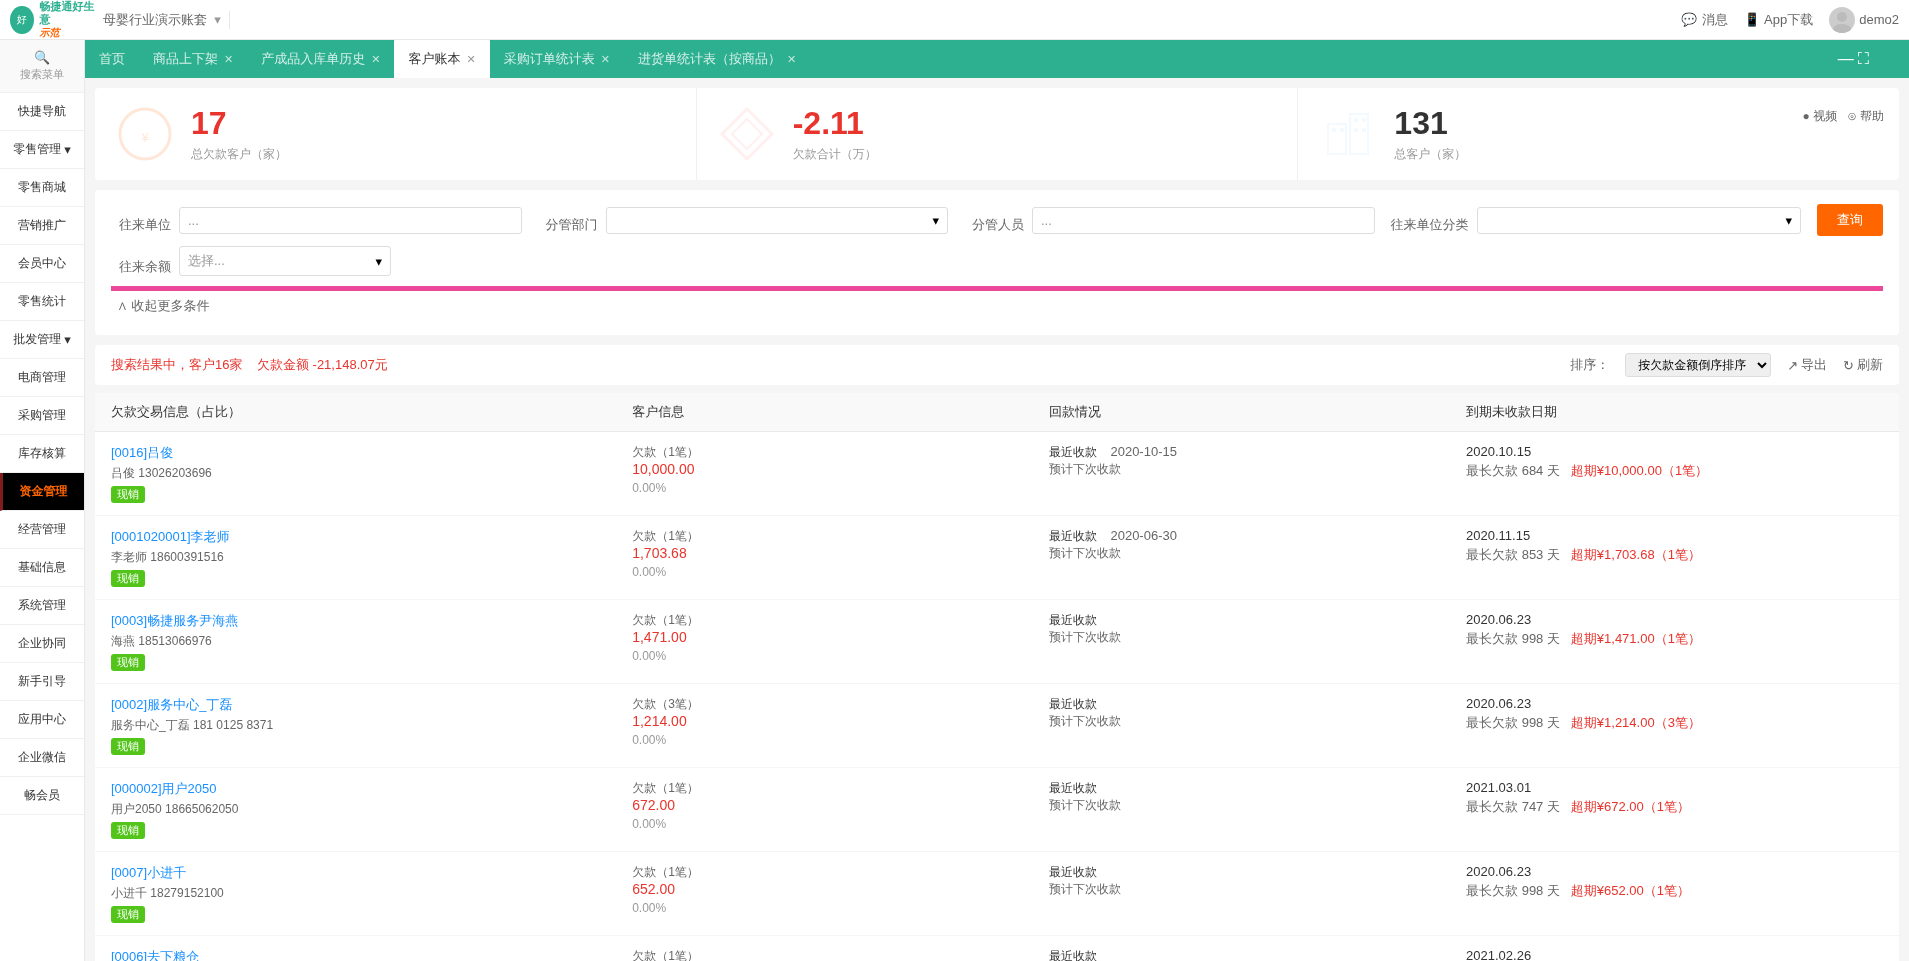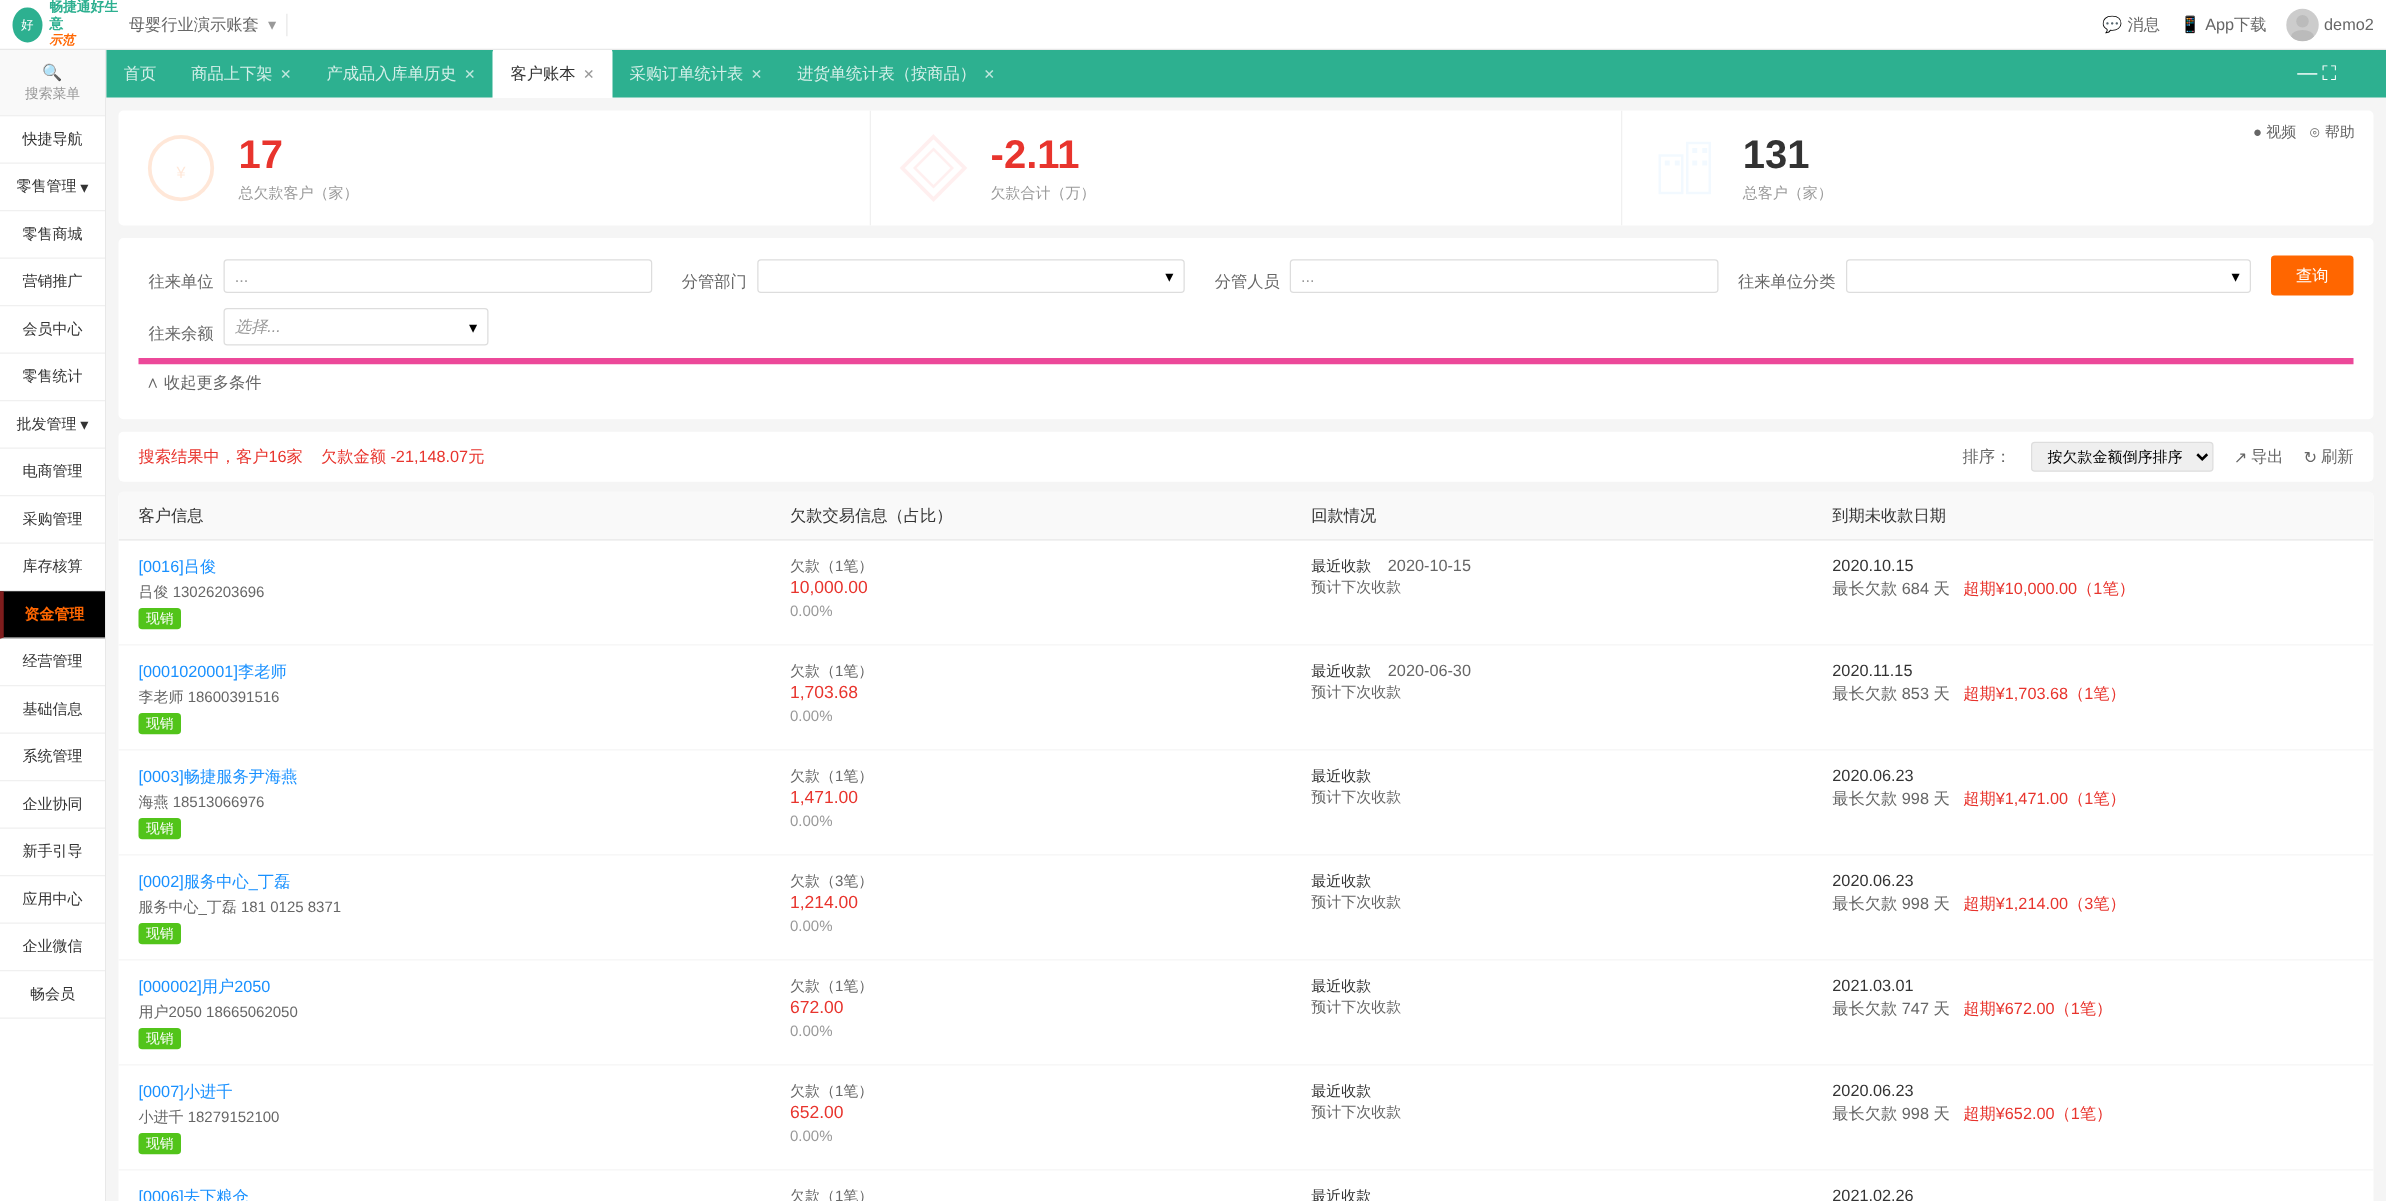--- a/index.html
+++ b/index.html
@@ -43,21 +43,21 @@
     .stats-row { display: flex; gap: 0; background: #fff; margin-bottom: 10px; border-radius: 4px; overflow: hidden; }
     .stat-card { flex: 1; padding: 16px 20px; display: flex; align-items: center; gap: 16px; border-right: 1px solid #f0f0f0; position: relative; }
     .stat-card:last-child { border-right: none; }
     .stat-icon { width: 60px; height: 60px; display: flex; align-items: center; justify-content: center; opacity: 0.15; }
     .stat-icon svg { width: 60px; height: 60px; }
     .stat-info { }
     .stat-value { font-size: 32px; font-weight: bold; }
     .stat-value.red { color: #e8342d; }
     .stat-value.black { color: #333; }
     .stat-label { color: #999; font-size: 12px; margin-top: 4px; }
-    .stat-card-right { position: absolute; top: 9px; right: 15px; display: flex; gap: 10px; }
+    .stat-card-right { position: absolute; top: 20px; right: 15px; display: flex; gap: 10px; }
     .stat-card-right span { font-size: 12px; color: #666; cursor: pointer; }
     
     
     .filter-area { background: #fff; padding: 14px 16px; margin-bottom: 10px; border-radius: 4px; }
     .filter-row { display: flex; align-items: center; gap: 16px; margin-bottom: 10px; }
     .filter-row:last-child { margin-bottom: 0; }
     .filter-item { display: flex; align-items: flex-end; gap: 8px; flex: 1; }
     .filter-label { color: #666; white-space: nowrap; font-size: 13px; min-width: 60px; text-align: right; }
     .filter-input-box { flex: 1; border: 1px solid #ddd; border-radius: 3px; padding: 5px 8px; font-size: 13px; display: flex; align-items: center; justify-content: space-between; }
     .filter-select { flex: 1; display: flex; align-items: center; justify-content: space-between; border: 1px solid #ddd; border-radius: 3px; padding: 5px 8px; background: #fff; cursor: pointer; }
@@ -264,21 +264,21 @@
               <span></span>
               <span>▾</span>
             </div>
           </div>
           <button class="search-btn">查询</button>
         </div>
         <div class="filter-row">
           <div class="filter-item" style="max-width:280px;">
             <span class="filter-label">往来余额</span>
             <div class="filter-select" style="min-width:120px;">
-              <span style="color:#999;font-style:italic;">选择...</span>
+              <span style="color:#999;">选择...</span>
               <span>▾</span>
             </div>
           </div>
         </div>
         <div class="collapse-row">
           <span>∧ </span>
           <span>收起更多条件</span>
         </div>
       </div>
 
@@ -298,22 +298,22 @@
           </div>
           <div class="action-btn">
             <span>↻</span>
             <span>刷新</span>
           </div>
         </div>
       </div>
 
       <div class="data-table">
         <div class="table-header">
+          <div class="table-header-cell">欠款交易信息（占比）</div>
           <div class="table-header-cell">客户信息</div>
-          <div class="table-header-cell">欠款交易信息（占比）</div>
           <div class="table-header-cell">回款情况</div>
           <div class="table-header-cell">到期未收款日期</div>
         </div>
 
         <div class="table-row">
           <div>
             <div class="customer-name">[0016]吕俊</div>
             <div class="customer-phone">吕俊 13026203696</div>
             <span class="customer-tag">现销</span>
           </div>

